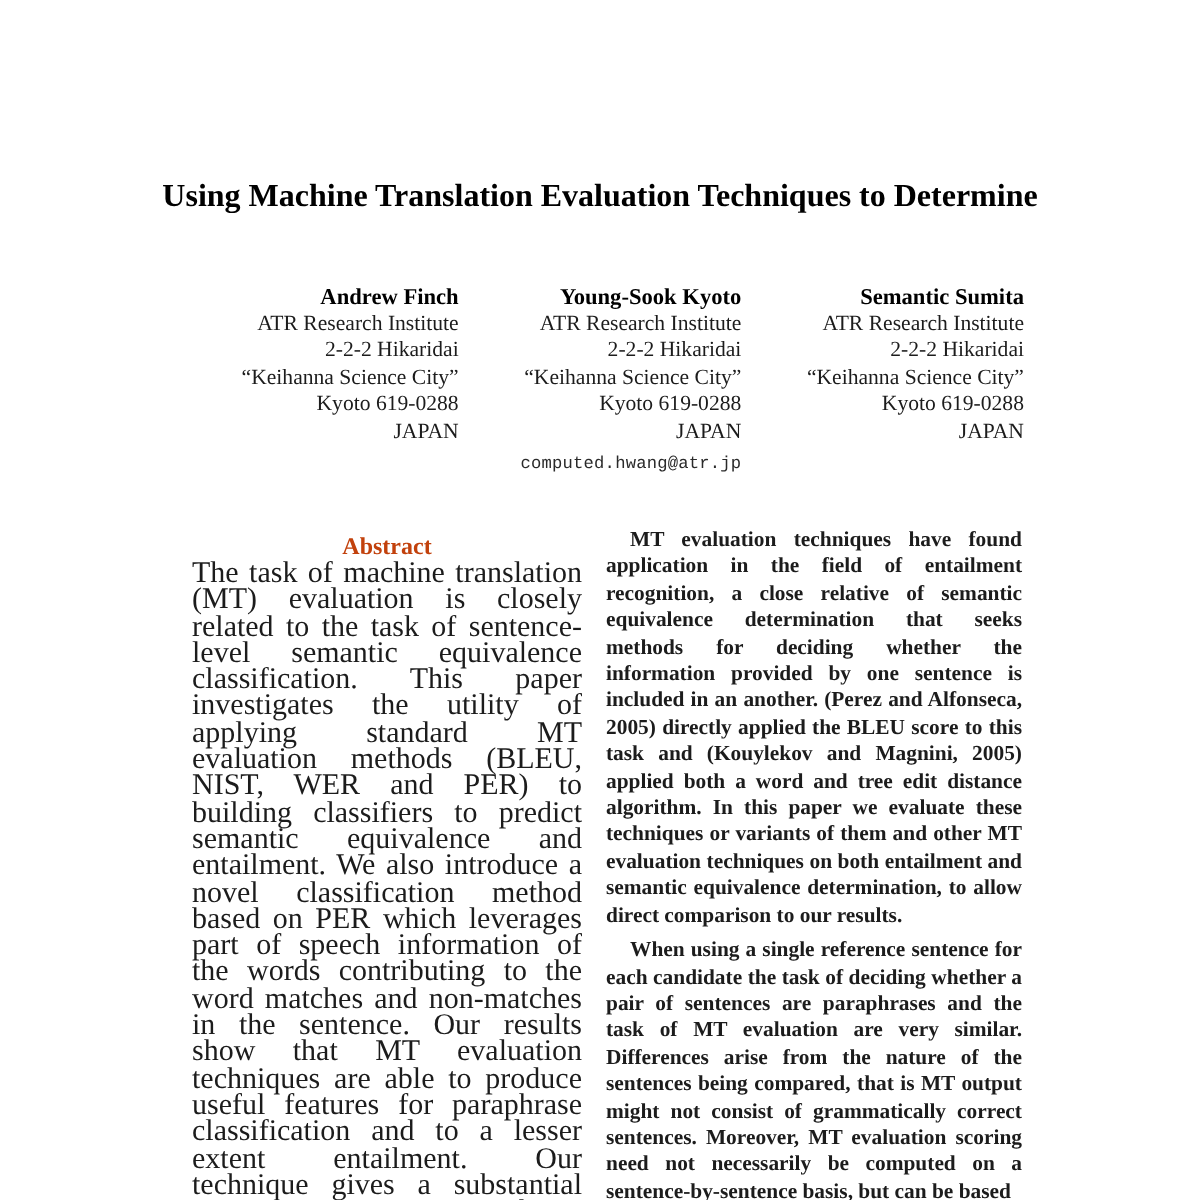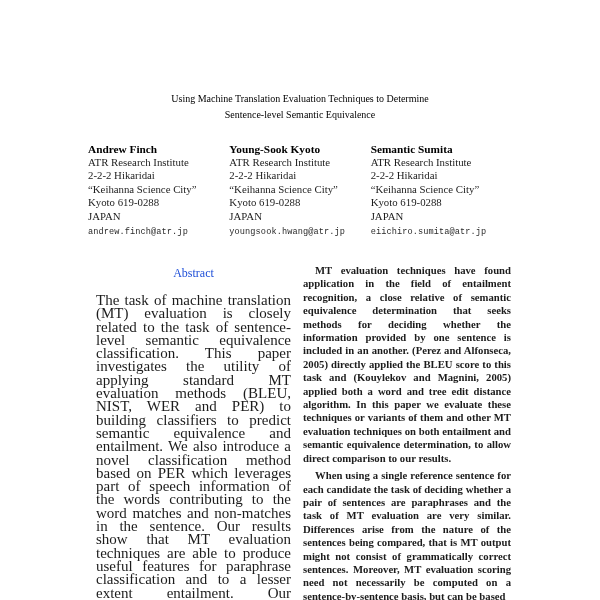--- a/index.html
+++ b/index.html
@@ -18,37 +18,37 @@
   }
   .title-block {
     position: absolute;
     top: 91px;
     left: 0;
     width: 600px;
     text-align: center;
   }
   .paper-title {
     margin: 0;
-    font-size: 10px;
-    font-weight: normal;
+    font-size: 16px;
+    font-weight: bold;
     line-height: 15.5px;
     color: #000000;
   }
   .tline { display: block; }
 
   .authors-row {
     position: absolute;
     top: 142px;
     left: 88px;
     width: 424px;
     display: flex;
   }
   .author {
     flex: 1;
-    text-align: left;
+    text-align: right;
     font-size: 10.8px;
     line-height: 13.4px;
   }
   .author-name {
     font-weight: bold;
     font-size: 11.3px;
     line-height: 14px;
     color: #000000;
   }
   .author-email {
@@ -64,24 +64,23 @@
     position: absolute;
     text-align: justify;
   }
   .col-left {
     top: 266px;
     left: 96px;
     width: 195px;
   }
   .abstract-heading {
     text-align: center;
-    font-weight: normal;
+    font-weight: bold;
     font-size: 12px;
-    color: #1d4ed8;
-    margin-bottom: 13px;
+    color: #c2410c;
   }
   .abstract-text {
     margin: 0;
     font-size: 15px;
     line-height: 13.3px;
   }
   .col-right {
     top: 264px;
     left: 303px;
     width: 208px;
@@ -94,54 +93,51 @@
   .body-para.indent { text-indent: 12px; font-weight: bold; }
 </style>
 </head>
 <body>
 
 <div class="page">
 
   <header class="title-block">
     <h1 class="paper-title">
       <span class="tline">Using Machine Translation Evaluation Techniques to Determine</span>
-      <span class="tline">Sentence-level Semantic Equivalence</span>
     </h1>
   </header>
 
   <div class="authors-row">
 
     <div class="author">
       <div class="author-name">Andrew Finch</div>
       <div class="affil-line">ATR Research Institute</div>
       <div class="affil-line">2-2-2 Hikaridai</div>
       <div class="affil-line">“Keihanna Science City”</div>
       <div class="affil-line">Kyoto 619-0288</div>
       <div class="affil-line">JAPAN</div>
-      <div class="author-email">andrew.finch@atr.jp</div>
     </div>
 
     <div class="author">
       <div class="author-name">Young-Sook Kyoto</div>
       <div class="affil-line">ATR Research Institute</div>
       <div class="affil-line">2-2-2 Hikaridai</div>
       <div class="affil-line">“Keihanna Science City”</div>
       <div class="affil-line">Kyoto 619-0288</div>
       <div class="affil-line">JAPAN</div>
-      <div class="author-email">youngsook.hwang@atr.jp</div>
+      <div class="author-email">computed.hwang@atr.jp</div>
     </div>
 
     <div class="author">
       <div class="author-name">Semantic Sumita</div>
       <div class="affil-line">ATR Research Institute</div>
       <div class="affil-line">2-2-2 Hikaridai</div>
       <div class="affil-line">“Keihanna Science City”</div>
       <div class="affil-line">Kyoto 619-0288</div>
       <div class="affil-line">JAPAN</div>
-      <div class="author-email">eiichiro.sumita@atr.jp</div>
     </div>
 
   </div>
 
   <section class="col col-left">
     <div class="abstract-heading">Abstract</div>
     <p class="abstract-text">The task of machine translation (MT) evaluation is closely related to the task of sentence-level semantic equivalence classification. This paper investigates the utility of applying standard MT evaluation methods (BLEU, NIST, WER and PER) to building classifiers to predict semantic equivalence and entailment. We also introduce a novel classification method based on PER which leverages part of speech information of the words contributing to the word matches and non-matches in the sentence. Our results show that MT evaluation techniques are able to produce useful features for paraphrase classification and to a lesser extent entailment. Our technique gives a substantial improvement in paraphrase classification accuracy over all of the other models used in the experiments.</p>
   </section>
 
   <section class="col col-right">

